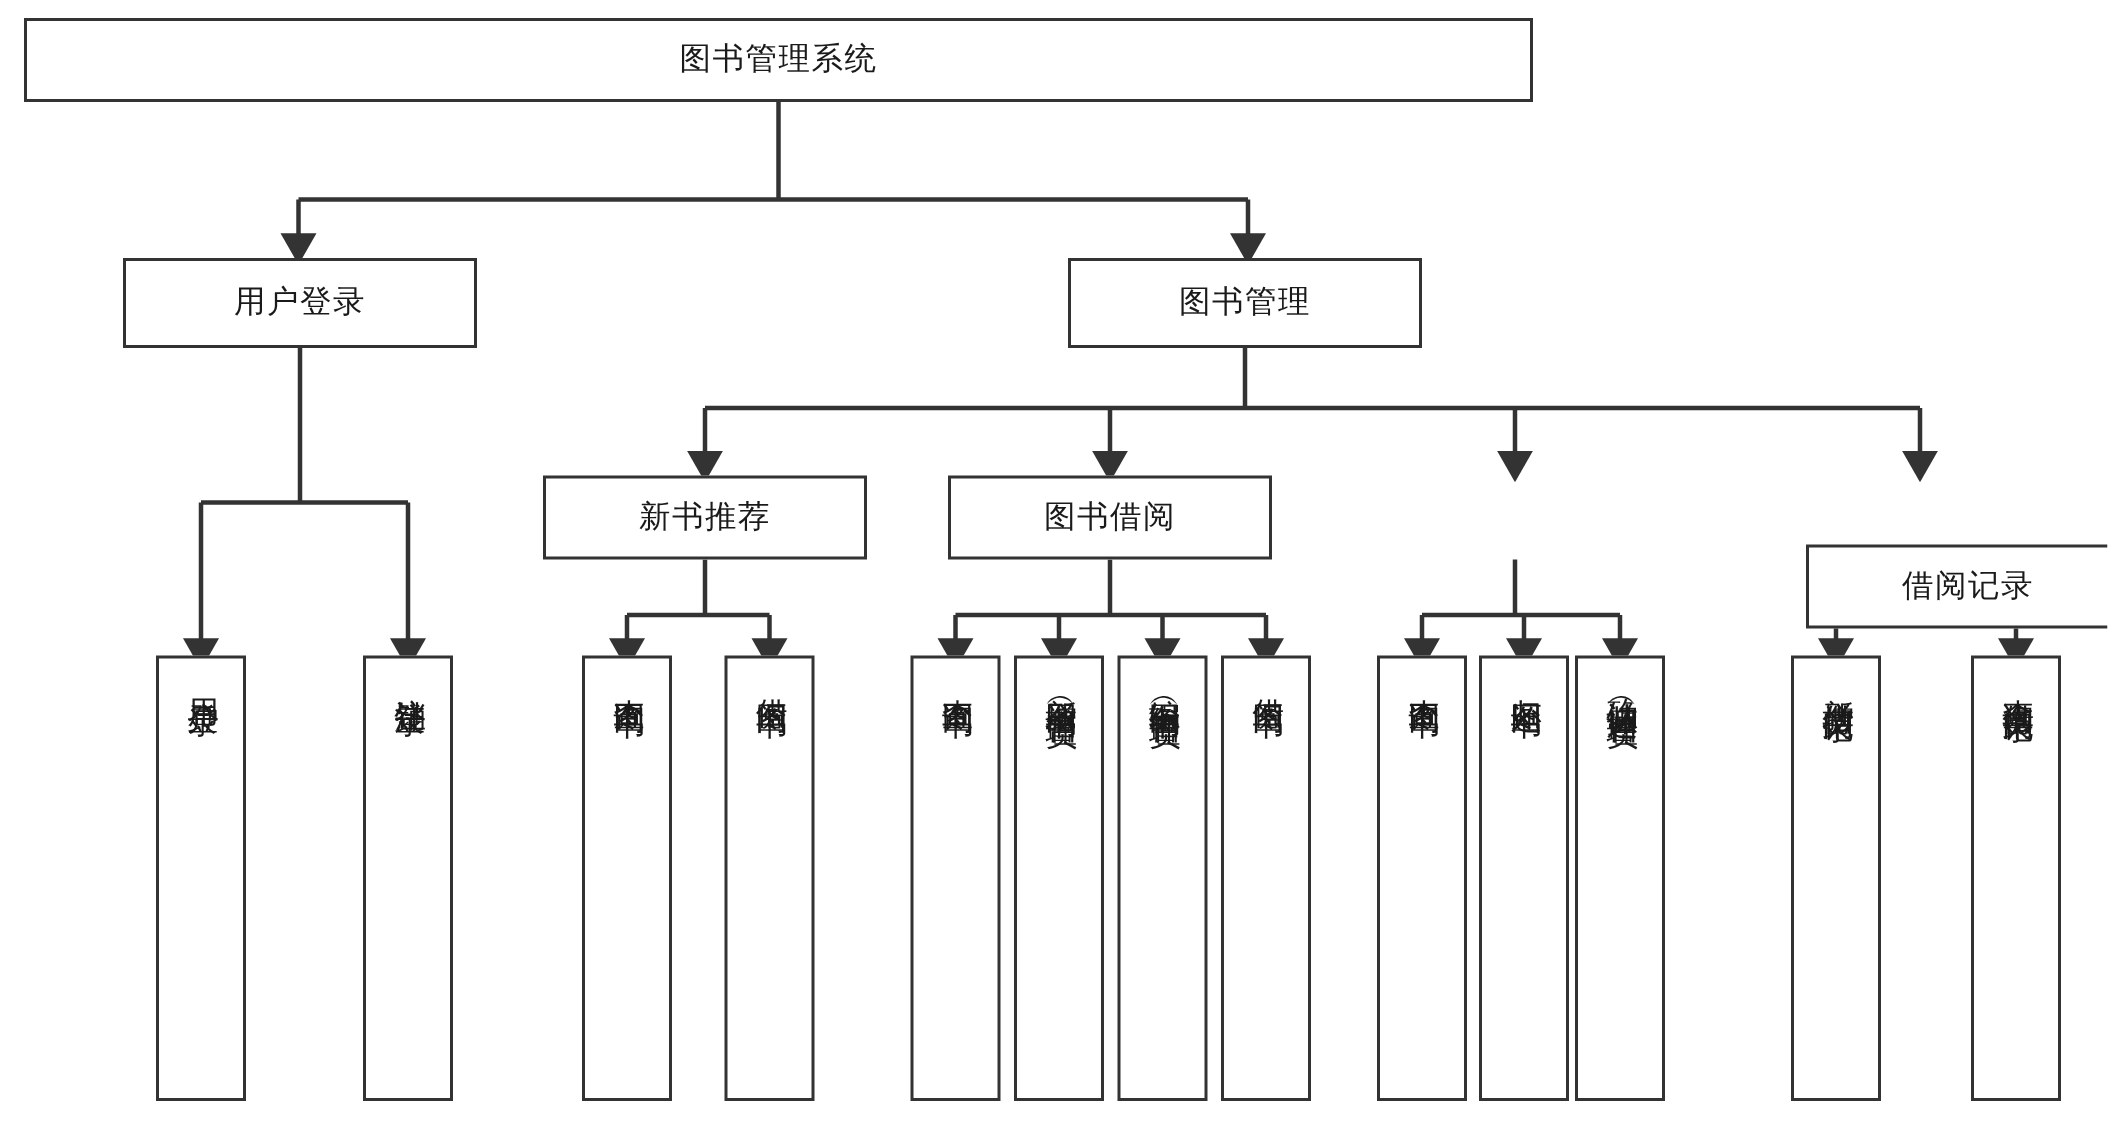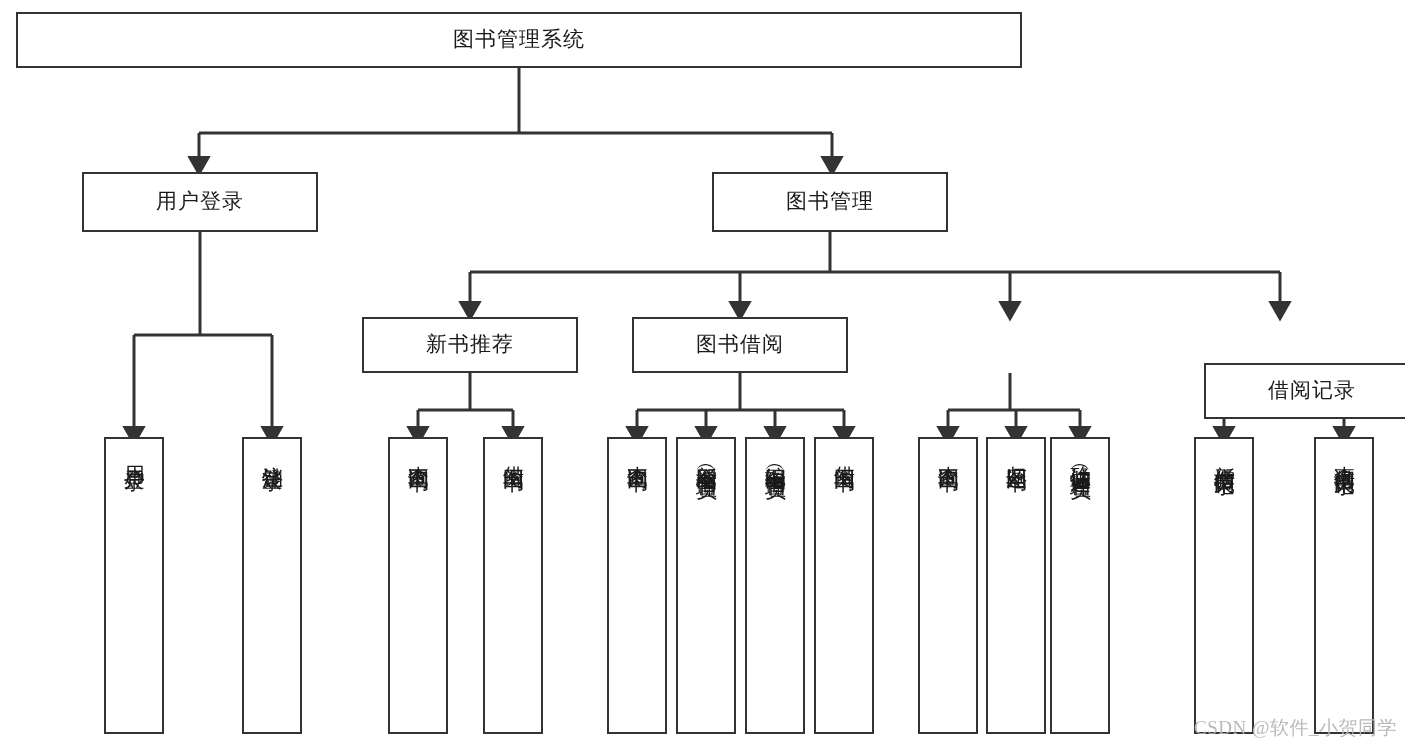--- a/index.html
+++ b/index.html
@@ -9,21 +9,20 @@
   }
   body {
     font-family: "Liberation Sans", "DejaVu Sans", sans-serif;
   }
   #canvas {
     position: relative;
     width: 1405px;
     height: 747px;
     background: #ffffff;
     overflow: hidden;
-    font-family: Liberation Serif, serif;
   }
   svg.edges {
     position: absolute;
     left: 0;
     top: 0;
     width: 1405px;
     height: 747px;
     pointer-events: none;
   }
   .node {
@@ -186,15 +185,14 @@
   <div class="node vert" style="left:1050px; top:437px; width:60px; height:297px;">
     <span class="vtext">确认归还（管理员）</span>
   </div>
   <div class="node vert" style="left:1194px; top:437px; width:60px; height:297px;">
     <span class="vtext">新增借阅记录</span>
   </div>
   <div class="node vert" style="left:1314px; top:437px; width:60px; height:297px;">
     <span class="vtext">查询借阅记录</span>
   </div>
 
-  <div class="watermark">CSDN @软件_小贺同学</div>
 
 </div>
 
 </body></html>

